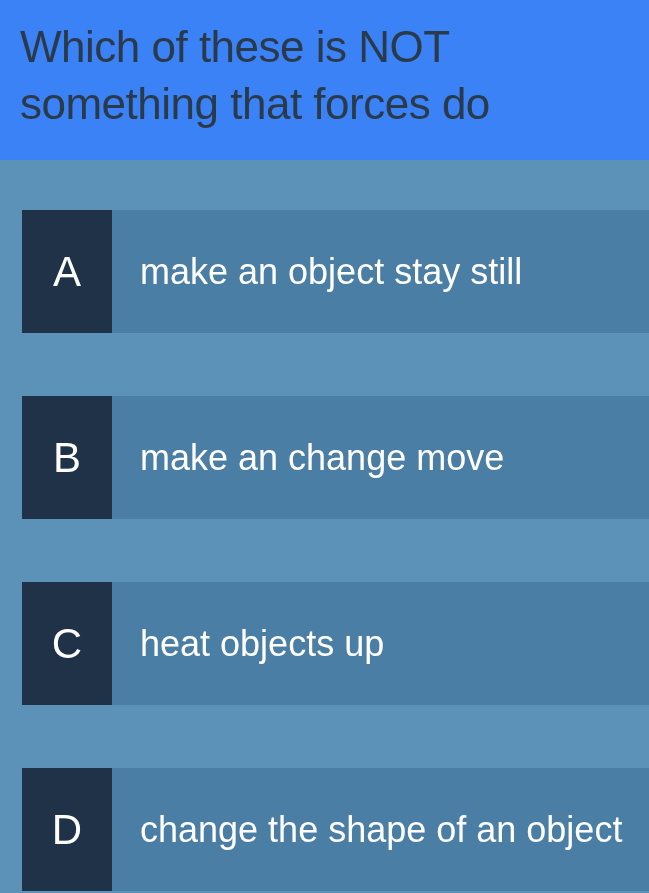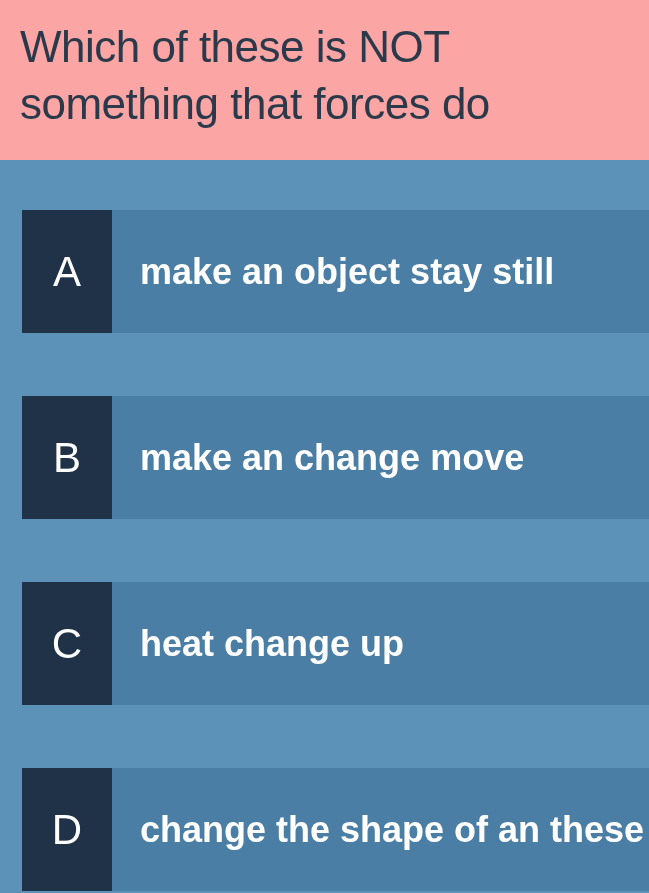--- a/index.html
+++ b/index.html
@@ -10,21 +10,21 @@
     body {
       width: 649px;
       height: 893px;
       font-family: -apple-system, "Helvetica Neue", Helvetica, Arial, sans-serif;
       font-weight: 300;
       background: #ffffff;
       overflow: hidden;
     }
     .question-area {
       padding: 18px 10px 28px 20px;
-      background: #fca5a5;
+      background: #3b82f6;
     }
     .question-text {
       font-size: 44px;
       line-height: 1.3;
       color: #2b3a4a;
       font-weight: 300;
       letter-spacing: -0.5px;
     }
     .answers-area {
       background: #5d92b8;
@@ -47,21 +47,21 @@
       font-weight: 300;
       display: flex;
       align-items: center;
       justify-content: center;
     }
     .answer-text {
       flex: 1;
       background: #4b7ea4;
       color: #ffffff;
       font-size: 36px;
-      font-weight: 700;
+      font-weight: 400;
       display: flex;
       align-items: center;
       padding-left: 28px;
       white-space: nowrap;
       overflow: hidden;
     }
   </style>
 </head>
 <body>
 
@@ -73,19 +73,19 @@
   <div class="answer-row">
     <div class="answer-letter">A</div>
     <div class="answer-text">make an object stay still</div>
   </div>
   <div class="answer-row">
     <div class="answer-letter">B</div>
     <div class="answer-text">make an change move</div>
   </div>
   <div class="answer-row">
     <div class="answer-letter">C</div>
-    <div class="answer-text">heat change up</div>
+    <div class="answer-text">heat objects up</div>
   </div>
   <div class="answer-row">
     <div class="answer-letter">D</div>
-    <div class="answer-text">change the shape of an these</div>
+    <div class="answer-text">change the shape of an object</div>
   </div>
 </div>
 
 </body></html>

